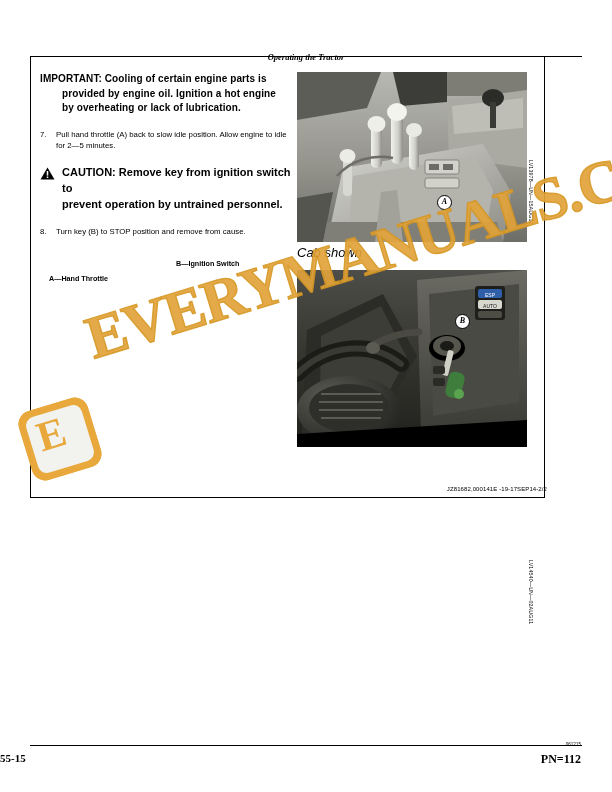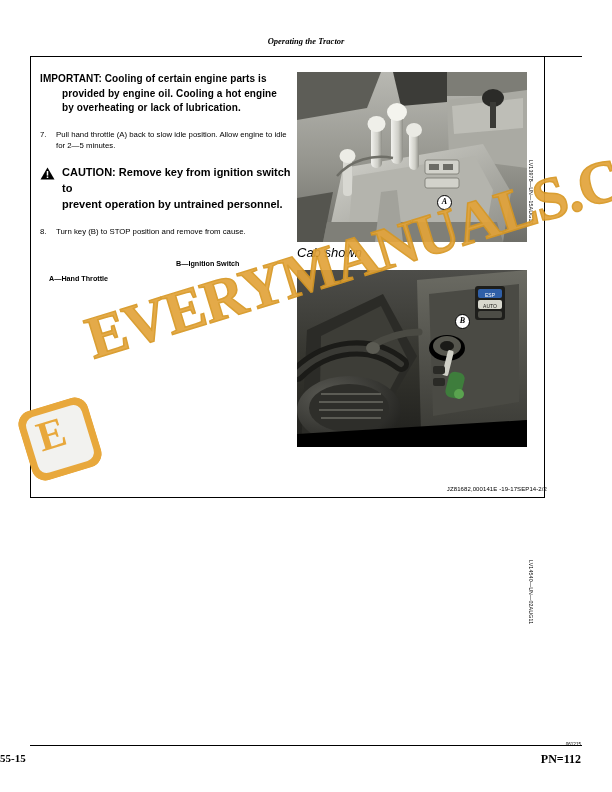--- a/index.html
+++ b/index.html
@@ -20,21 +20,21 @@
     position: absolute;
     left: 0; top: 0;
     width: 612px; height: 792px;
     background: #fff;
   }
 
   
   .header {
     position: absolute;
     left: 30px;
-    top: 36px;
+    top: 52px;
     width: 552px;
     text-align: center;
     font-family: "Liberation Serif", serif;
     font-style: italic;
     font-weight: bold;
     font-size: 8.5px;
     color: #000;
   }
   .header-rule {
     position: absolute;
@@ -292,21 +292,21 @@
 
   <div class="header">Operating the Tractor</div>
   <div class="header-rule"></div>
 
   <div class="content-frame"></div>
 
   <div class="left-col">
 
     <div class="important-block">
       <span class="important-first">IMPORTANT: Cooling of certain engine parts is</span>
-      <span class="indent">provided by engine oil. Cooling a hot engine</span>
+      <span class="indent">provided by engine oil. Ignition a hot engine</span>
       <span class="indent">by overheating or lack of lubrication.</span>
     </div>
 
     <div class="numbered">
       <span class="num">7.</span>
       <span>Pull hand throttle (A) back to slow idle position. Allow engine to idle for 2—5 minutes.</span>
     </div>
 
     <div class="caution-block">
       <span class="warn-icon">

